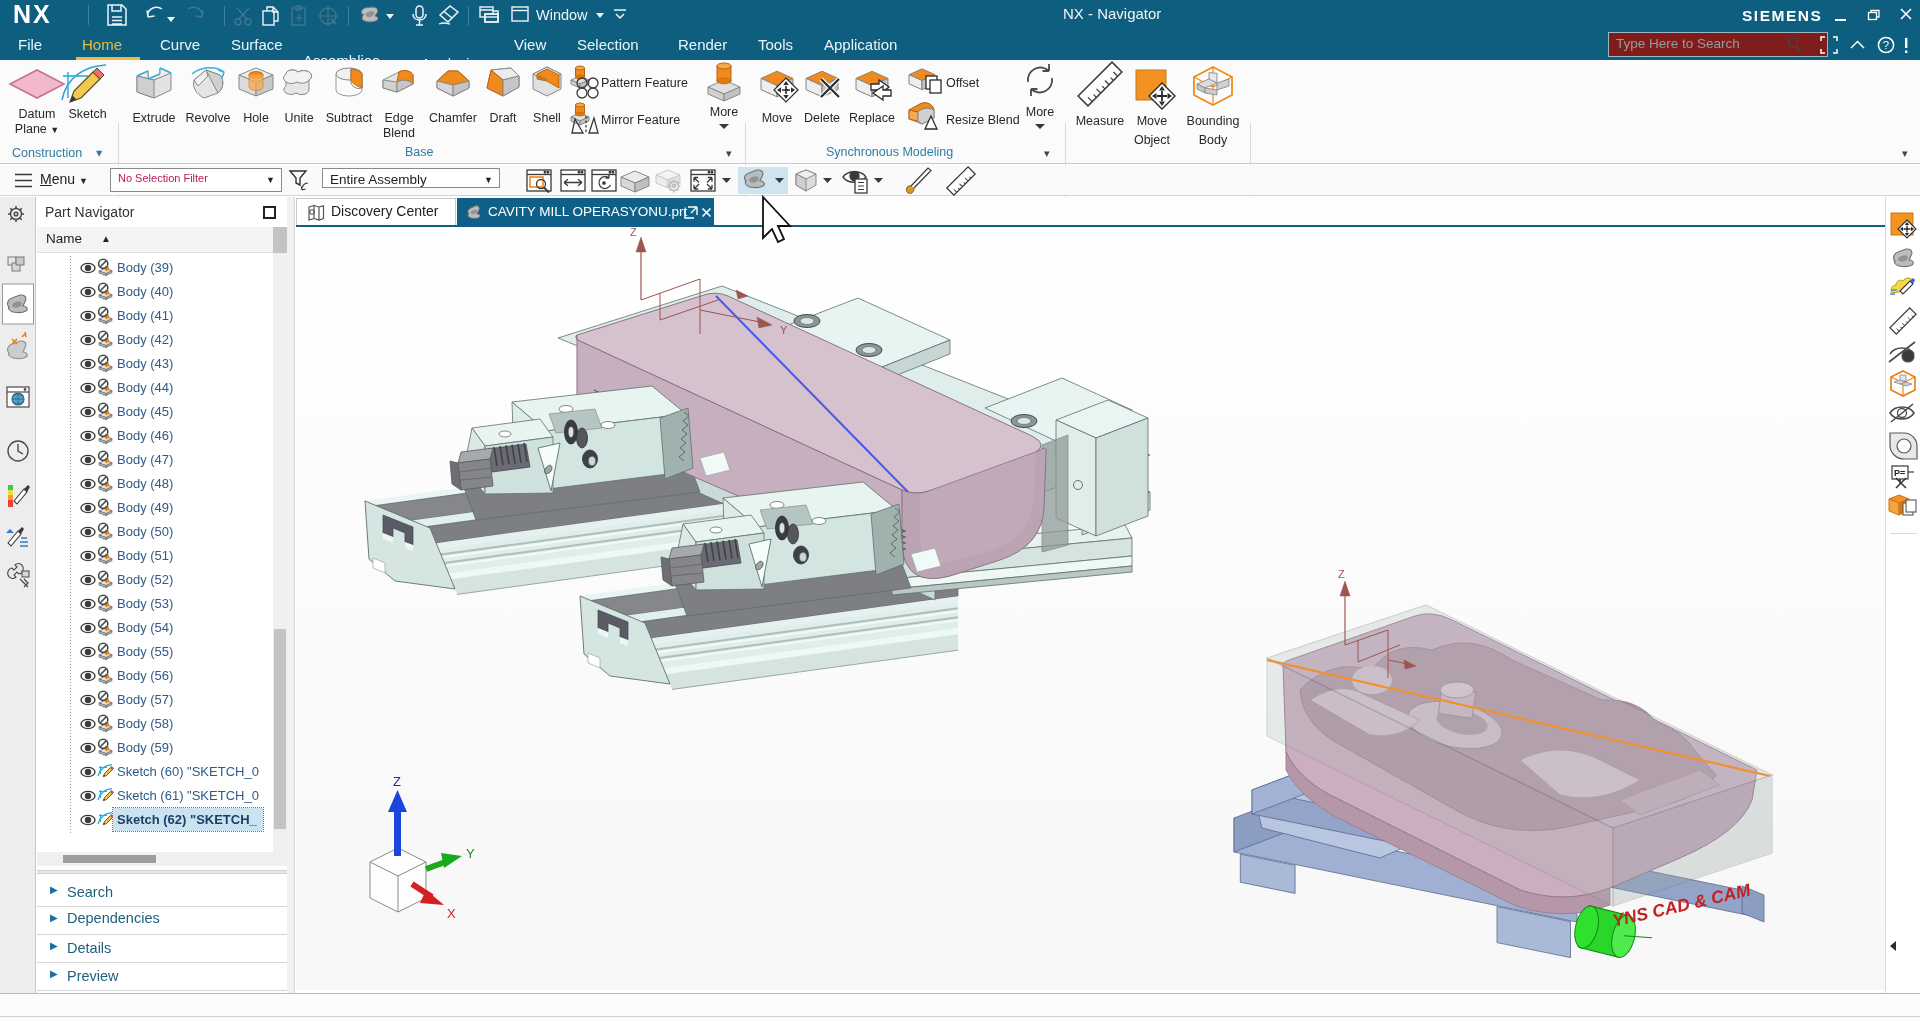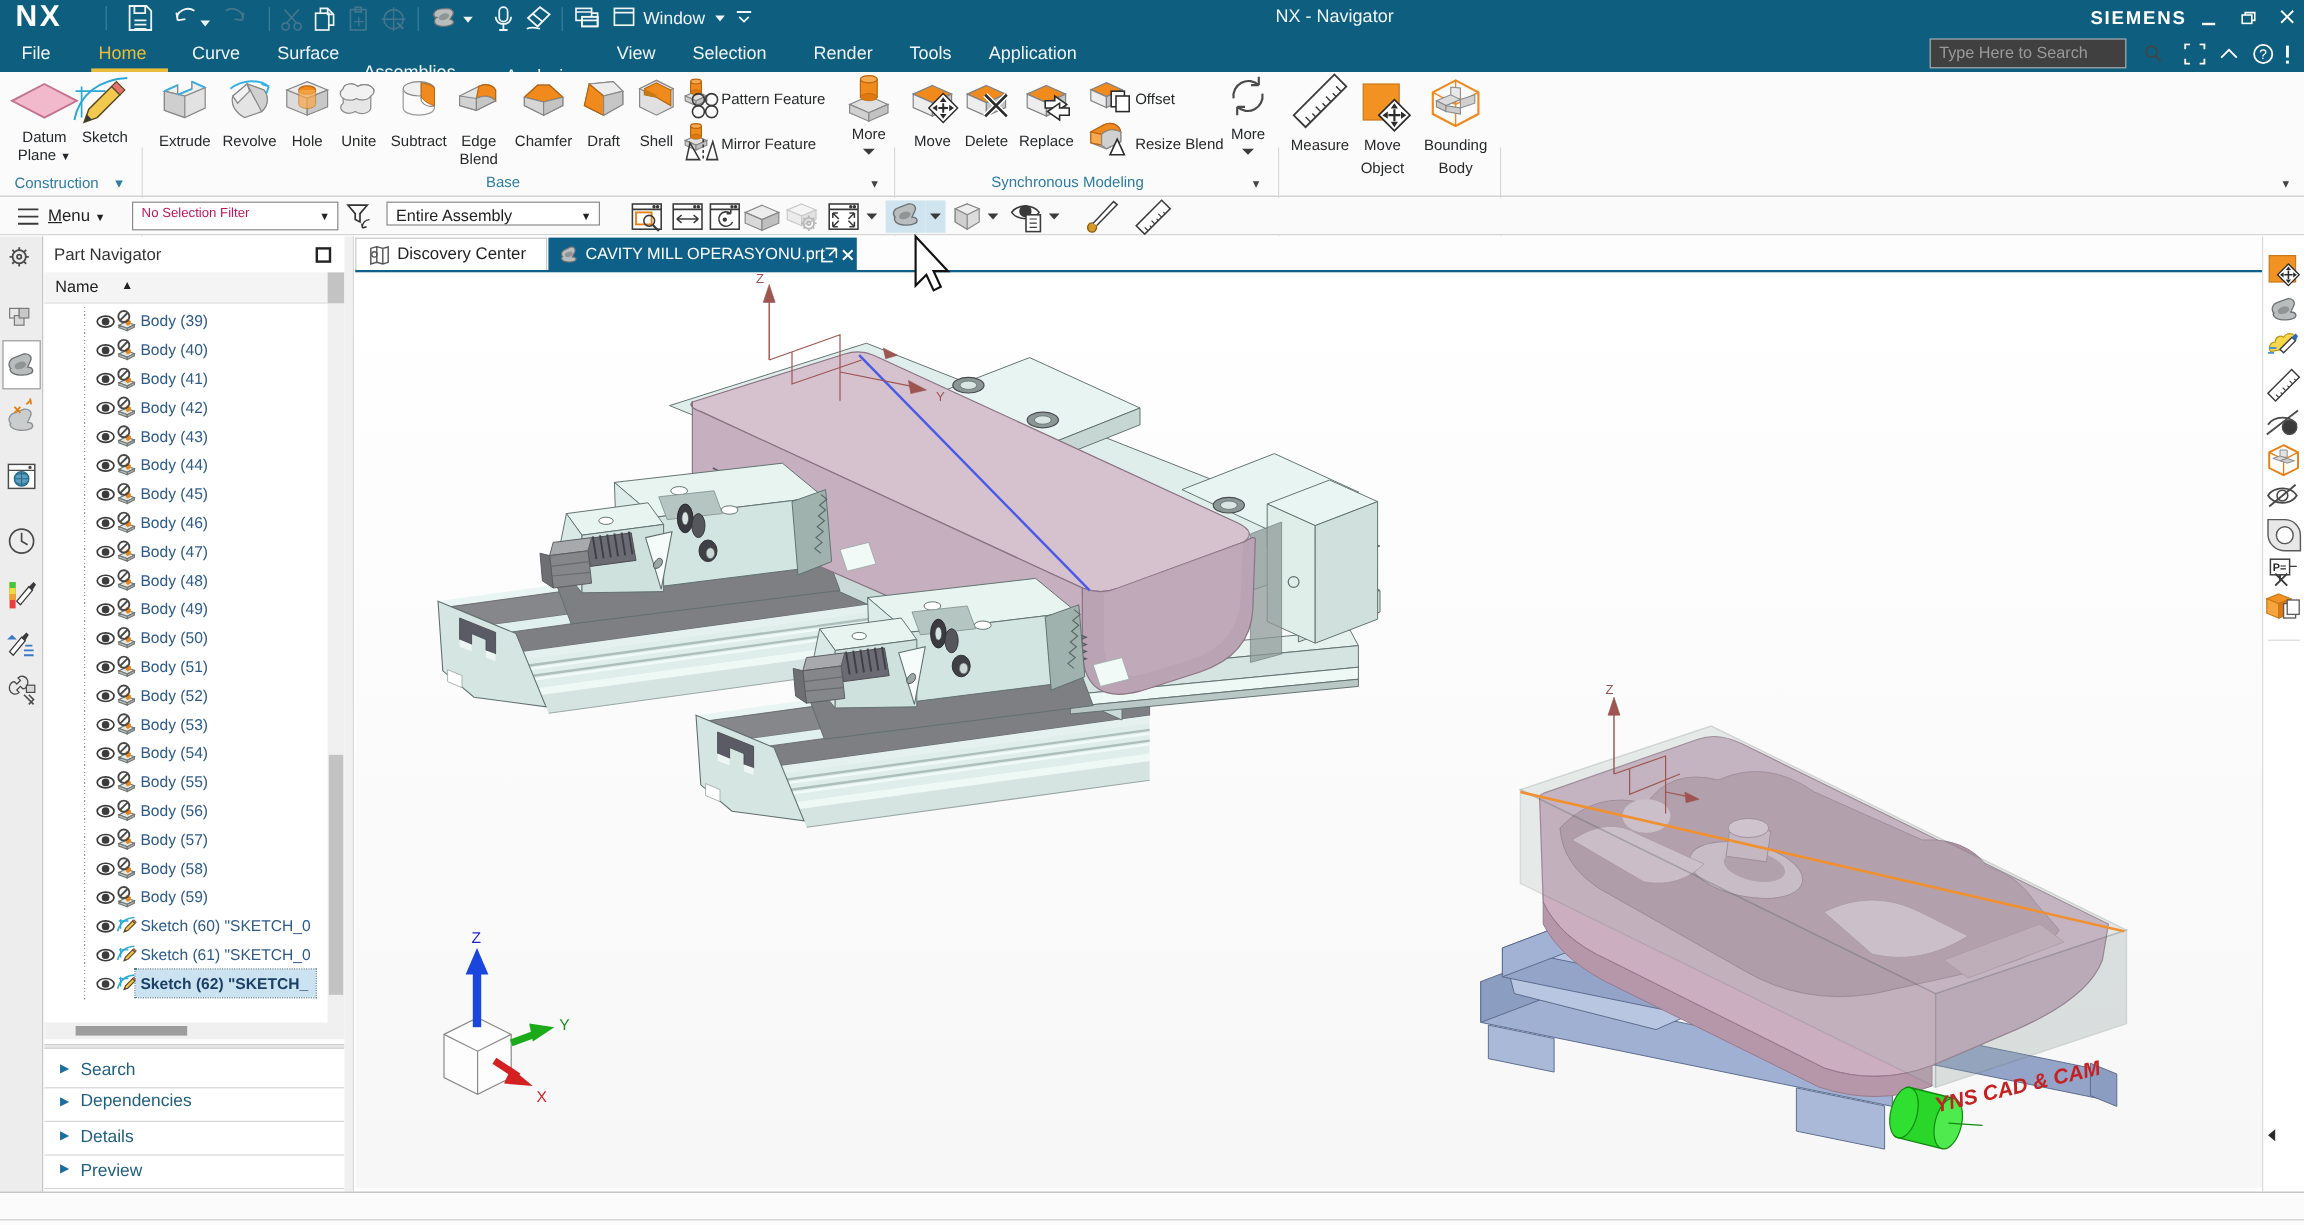--- a/index.html
+++ b/index.html
@@ -138,21 +138,21 @@
   <div class="menu-item" style="left:160px;">Curve</div>
   <div class="menu-item" style="left:231px;">Surface</div>
   <div class="menu-item" style="left:303px;margin-top:16px;">Assemblies</div>
   <div class="menu-item" style="left:421px;margin-top:19px;">Analysis</div>
   <div class="menu-item" style="left:514px;">View</div>
   <div class="menu-item" style="left:577px;">Selection</div>
   <div class="menu-item" style="left:678px;">Render</div>
   <div class="menu-item" style="left:758px;">Tools</div>
   <div class="menu-item" style="left:824px;">Application</div>
 
-  <div class="abs" style="left:1608px;top:2px;width:164px;height:25px;background:#404040;border:1px solid #9db6c0;">
+  <div class="abs" style="left:1608px;top:2px;width:220px;height:25px;background:#7f1d1d;border:1px solid #9db6c0;">
     <div class="abs" style="left:7px;top:3px;font-size:13.5px;color:#9a9a9a;">Type Here to Search</div>
     <svg class="abs" style="left:176px;top:3px;" width="18" height="18" viewBox="0 0 18 18">
       <circle cx="8" cy="7" r="4.6" fill="none" stroke="#444" stroke-width="1.4"></circle>
       <path d="M11.3 10.5 L15.5 15" stroke="#444" stroke-width="1.7"></path>
     </svg>
   </div>
   <svg class="abs" style="left:1820px;top:6px;" width="100" height="19" viewBox="0 0 100 19">
     <g stroke="#fff" stroke-width="1.5" fill="none">
       <path d="M1 5 V1 H5 M13 1 H17 V5 M17 13 V17 H13 M5 17 H1 V13"></path>
       <path d="M31 12 L37.5 5.5 L44 12"></path>

